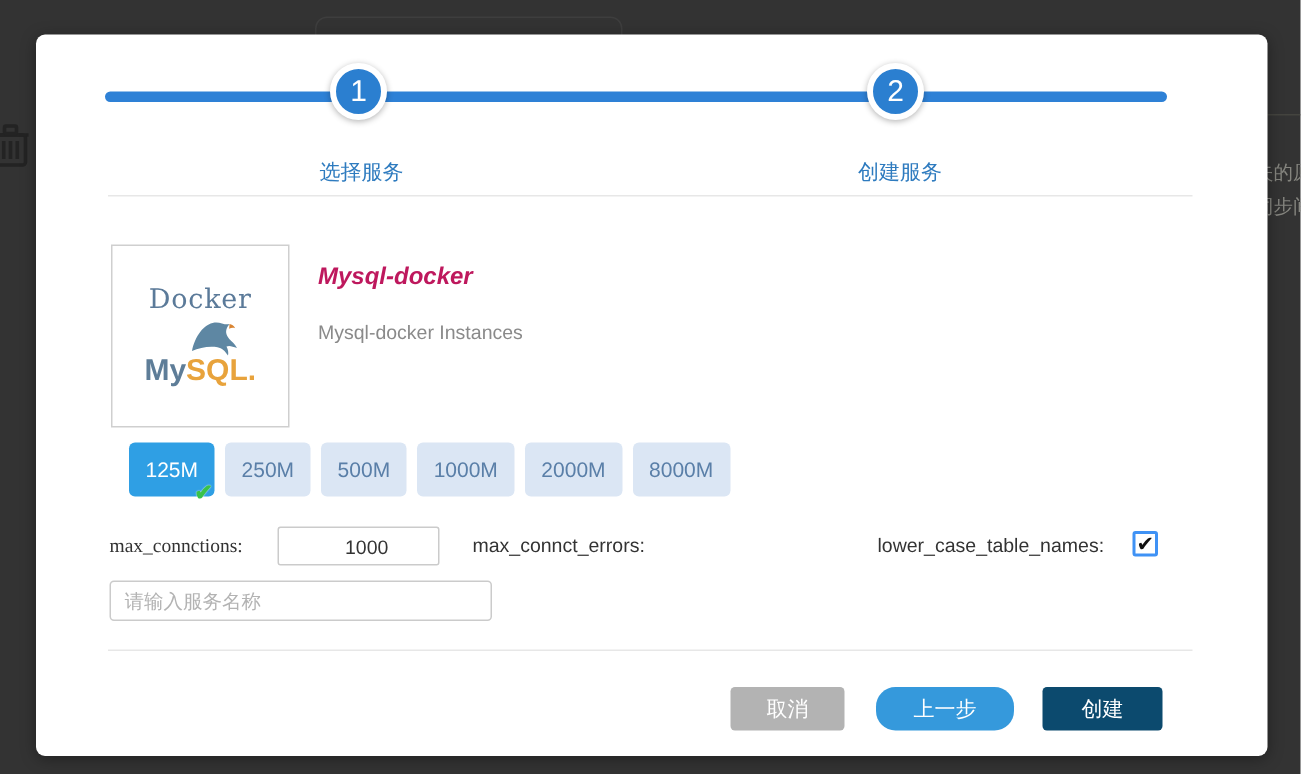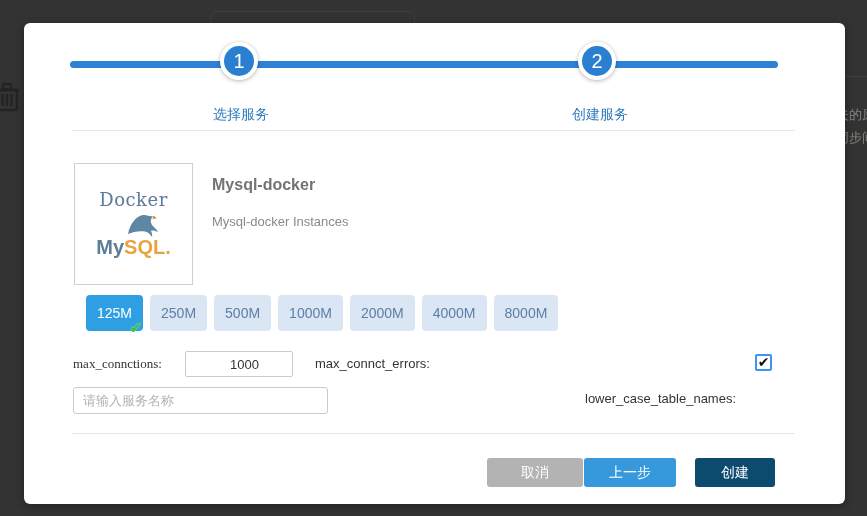--- a/index.html
+++ b/index.html
@@ -39,52 +39,52 @@
   
   .logo-box { position:absolute; left:50px; top:140px; width:119px; height:122px;
     border:1px solid #cfcfcf; display:flex; flex-direction:column; align-items:center;
     justify-content:center; background:#fff; }
   .logo-docker { font-family:"DejaVu Serif","Liberation Serif",serif; font-weight:normal;
     font-size:18px; color:#5b7a99; letter-spacing:.5px; }
   .logo-dolphin { margin:2px 0 0 18px; }
   .logo-mysql { font-size:20px; font-weight:bold; margin-top:-2px; }
   .logo-mysql .my { color:#5e7d98; }
   .logo-mysql .sql { color:#e8a33c; }
-  .svc-title { position:absolute; left:188px; top:153px; font-size:16px; font-weight:bold; color:#737373; }
+  .svc-title { position:absolute; left:188px; top:153px; font-size:16px; font-weight:bold; color:#be185d;font-style:italic; }
   .svc-sub { position:absolute; left:188px; top:191px; font-size:13px; color:#8a8a8a; }
   
   .sizes { position:absolute; left:49px; top:272px; display:flex; gap:7px;padding-left:13px; }
   .size-btn { position:relative; height:36px; min-width:56px; padding:0 11px;
     background:#dbe6f4; color:#5a7fa8; font-size:14px; border:none; border-radius:4px;
     display:flex; align-items:center; justify-content:center; cursor:pointer; }
   .size-btn.selected { background:#2f9fe4; color:#ffffff; }
   .size-check { position:absolute; right:1px; bottom:-6px; color:#38c24b; font-size:15px;
     font-weight:bold; text-shadow:0 0 1px #fff; }
   
   .f-label { position:absolute; top:333px; font-size:13px; color:#333; }
   .f-input { position:absolute; top:328px; height:26px; border:1px solid #cbcbcb;
     font-size:13px; padding:0 6px; color:#333; border-radius:2px; outline:none;
     font-family:"Liberation Sans","DejaVu Sans",sans-serif; }
   .lbl-1 { left:49px;font-family:Liberation Serif, serif; } .inp-1 { left:161px; width:108px;padding-left:44px; }
   .lbl-2 { left:291px; } .inp-2 { left:424px; width:109px; }
-  .lbl-3 { left:561px;margin-top:35px; }
+  .lbl-3 { left:561px; }
   .checkbox { position:absolute; left:731px; top:331px; width:17px; height:17px;
     border:2px solid #3f92f5; border-radius:2px; background:#fff; cursor:pointer;
     display:flex; align-items:center; justify-content:center; }
   .checkbox .mark { color:#111; font-size:14px; font-weight:bold; line-height:1; margin-top:-2px; }
   .name-input { position:absolute; left:49px; top:364px; width:255px; height:27px;
     border:1px solid #cbcbcb; border-radius:3px; font-size:13px; padding:0 9px; outline:none;
     font-family:"Liberation Sans","DejaVu Sans",sans-serif; }
   .name-input::placeholder { color:#b3b3b3; opacity:1; }
   
   .btn { position:absolute; top:435px; height:29px; border:none; border-radius:3px;
     color:#ffffff; font-size:14px; cursor:pointer;
     font-family:"Liberation Sans","DejaVu Sans",sans-serif; }
-  .btn-cancel { left:463px; width:96px; background:#b3b3b3; }
-  .btn-prev { left:560px; width:92px; background:#3599dc; }
+  .btn-cancel { left:463px; width:76px; background:#b3b3b3; }
+  .btn-prev { left:560px; width:92px; background:#3599dc;border-radius:13px; }
   .btn-create { left:671px; width:80px; background:#0c4a6e; }
 </style>
 </head>
 <body>
 
 <div class="bg-layer">
   <svg class="bg-trash" width="26" height="30" viewBox="0 0 26 30">
     <g fill="none" stroke="#232323" stroke-width="2.4">
       <rect x="3" y="8" width="20" height="20" rx="2"></rect>
       <line x1="1" y1="8" x2="25" y2="8"></line>
@@ -124,21 +124,20 @@
 
   <div class="sizes">
     <button class="size-btn selected">
       <span>125M</span>
       <span class="size-check">✔</span>
     </button>
     <button class="size-btn">250M</button>
     <button class="size-btn">500M</button>
     <button class="size-btn">1000M</button>
     <button class="size-btn">2000M</button>
-    <button class="size-btn">4000M</button>
     <button class="size-btn">8000M</button>
   </div>
 
   <label class="f-label lbl-1">max_connctions:</label>
   <input class="f-input inp-1" value="1000" style="">
   <label class="f-label lbl-2">max_connct_errors:</label>
   <label class="f-label lbl-3">lower_case_table_names:</label>
   <div class="checkbox">
     <span class="mark">✔</span>
   </div>

